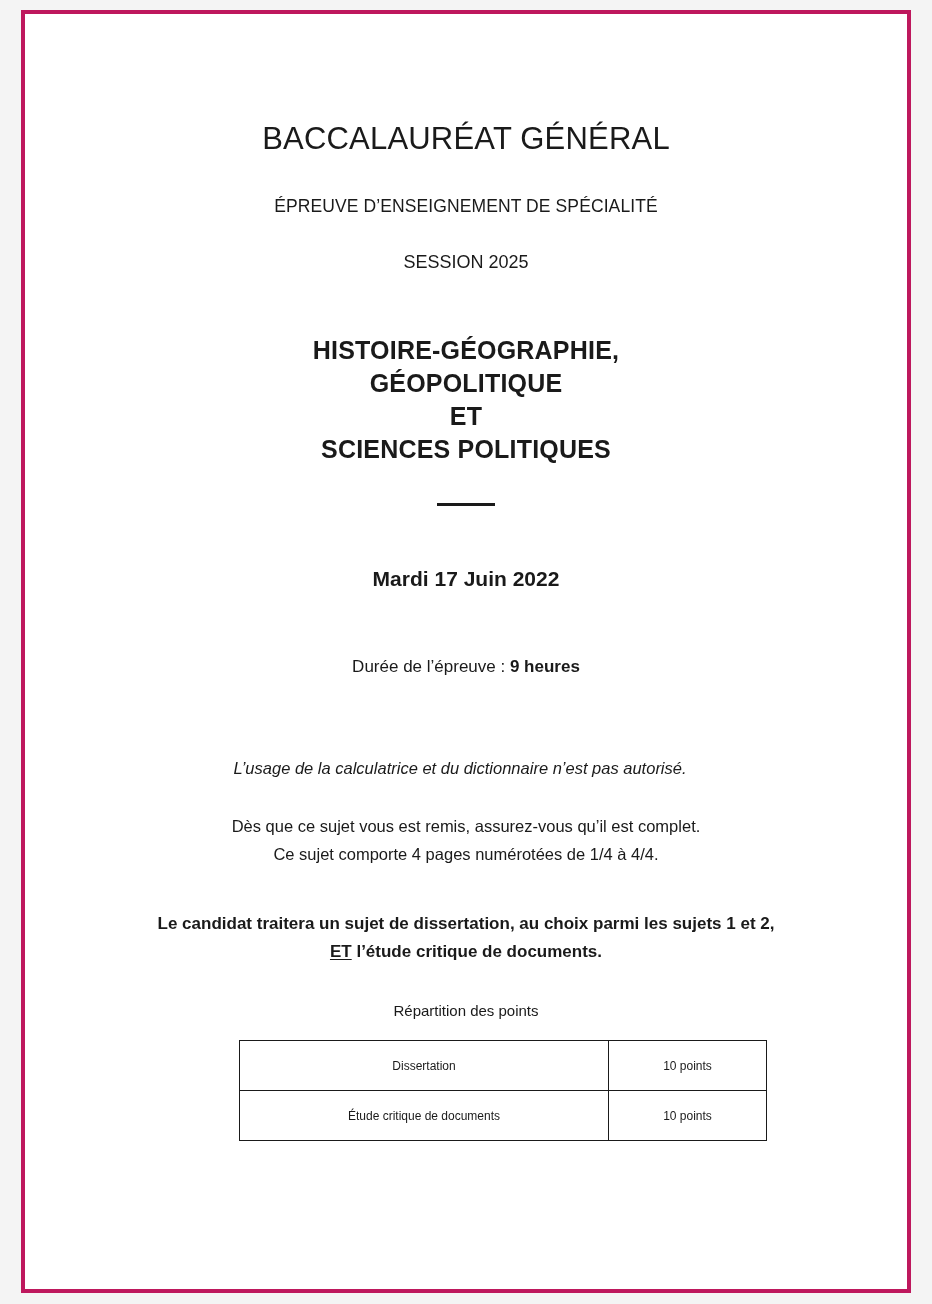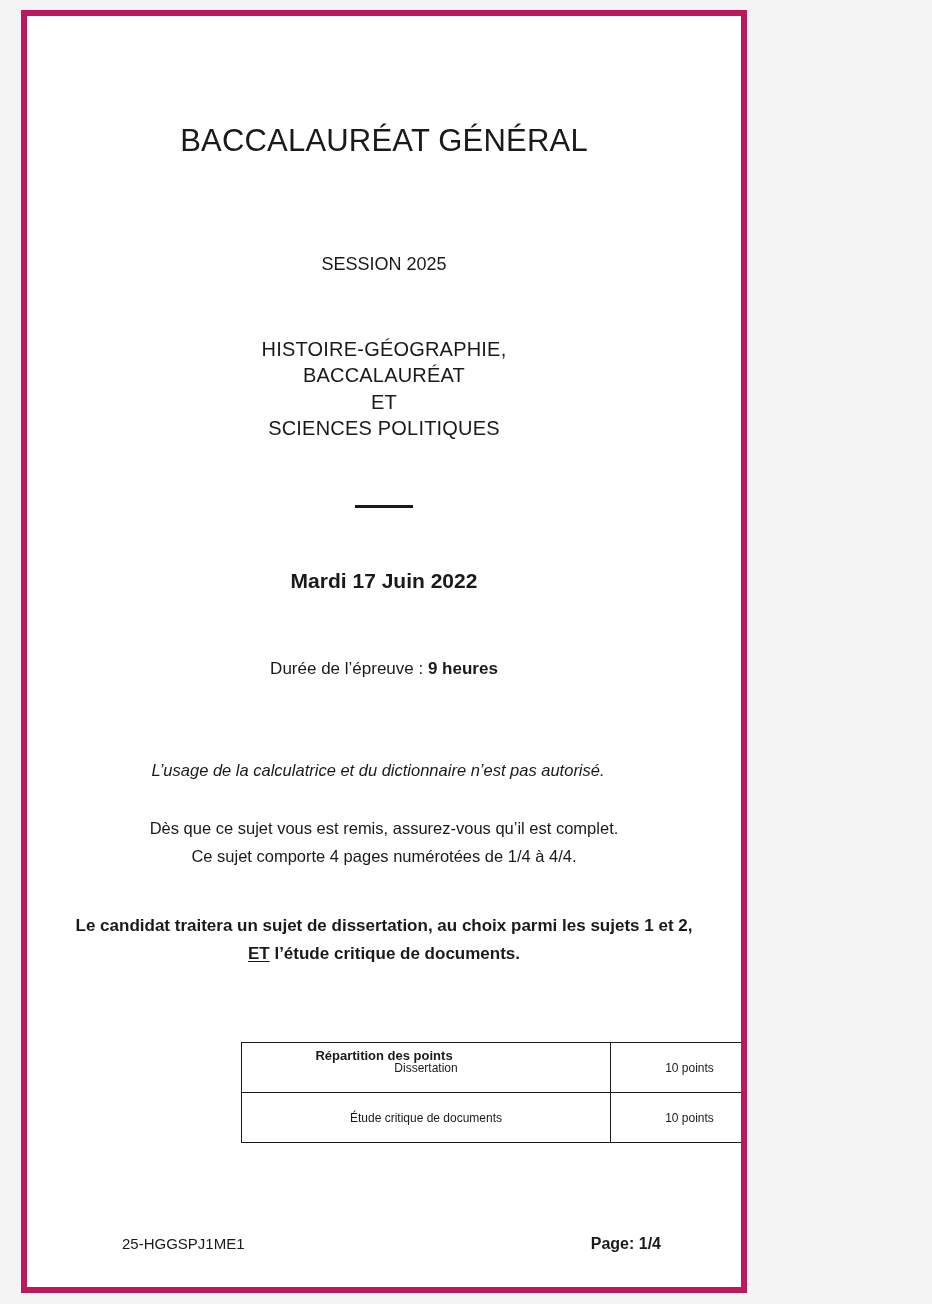--- a/index.html
+++ b/index.html
@@ -14,24 +14,24 @@
     font-family: "Liberation Sans", sans-serif;
     color: #1a1a1a;
     -webkit-font-smoothing: antialiased;
   }
 
   
   .page-sheet {
     position: absolute;
     left: 21px;
     top: 10px;
-    width: 726px;
+    width: 890px;
     height: 1283px;
     background: #ffffff;
-    border: 6px solid #be185d;
+    border: 4px solid #be185d;
     box-sizing: border-box;
     overflow: hidden;
   }
 
   .page-inner {
     position: relative;
     width: 100%;
     height: 100%;
   }
 
@@ -62,22 +62,22 @@
     left: 0; right: 0;
     top: 238px;
     font-size: 18px;
     font-weight: 400;
   }
 
   .subject-block {
     position: absolute;
     left: 0; right: 0;
     top: 320px;
-    font-size: 20px;
-    font-weight: 400;
+    font-size: 25px;
+    font-weight: 700;
     line-height: 1.32;
     letter-spacing: 0.2px;
   }
 
   .rule-sep {
     position: absolute;
     left: 50%;
     top: 489px;
     transform: translateX(-50%);
     width: 58px;
@@ -129,23 +129,23 @@
     line-height: 1.62;
   }
   .instruction-block .et-marker {
     text-decoration: underline;
     text-underline-offset: 2px;
   }
 
   .points-caption {
     position: absolute;
     left: 0; right: 0;
-    top: 1032px;
-    font-size: 13px;
-    font-weight: 700;
+    top: 988px;
+    font-size: 15px;
+    font-weight: 400;
   }
 
   
   .points-table {
     position: absolute;
     left: 214px;
     top: 1026px;
     width: 501px;
     border-collapse: collapse;
     table-layout: fixed;
@@ -185,26 +185,27 @@
   }
 </style>
 </head>
 <body>
 
 <div class="page-sheet">
   <div class="page-inner">
 
     <div class="doc-title tc">BACCALAURÉAT GÉNÉRAL</div>
 
+    <div class="doc-subtitle tc">ÉPREUVE D’ENSEIGNEMENT DE SPÉCIALITÉ</div>
 
     <div class="doc-session tc">SESSION 2025</div>
 
     <div class="subject-block tc">
       <div>HISTOIRE-GÉOGRAPHIE,</div>
-      <div>BACCALAURÉAT</div>
+      <div>GÉOPOLITIQUE</div>
       <div>ET</div>
       <div>SCIENCES POLITIQUES</div>
     </div>
 
     <div class="rule-sep"></div>
 
     <div class="doc-date tc">Mardi 17 Juin 2022</div>
 
     <div class="doc-duration tc">
       <span>Durée de l’épreuve :</span>
@@ -231,19 +232,15 @@
           <td class="col-label">Dissertation</td>
           <td class="col-value">10 points</td>
         </tr>
         <tr>
           <td class="col-label">Étude critique de documents</td>
           <td class="col-value">10 points</td>
         </tr>
       </tbody>
     </table>
 
-    <div class="page-footer">
-      <div class="footer-code">25-HGGSPJ1ME1</div>
-      <div class="footer-page">Page: 1/4</div>
-    </div>
 
   </div>
 </div>
 
 </body></html>

